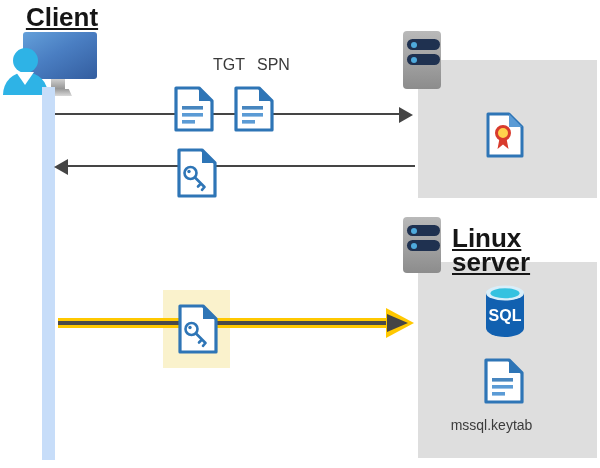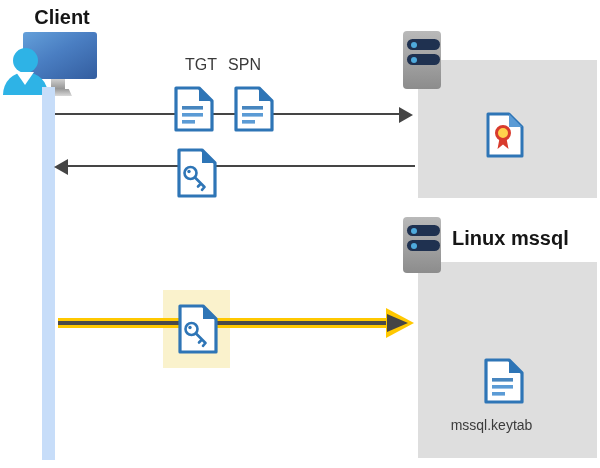--- a/index.html
+++ b/index.html
@@ -1,22 +1,22 @@
 <!DOCTYPE html>
 <html><head>
 <meta charset="utf-8">
 <style>
   html,body{margin:0;padding:0;background:#fff;}
   #canvas{
     position:relative;width:600px;height:468px;background:#ffffff;overflow:hidden;
     font-family:"Liberation Sans",sans-serif;
   }
   .abs{position:absolute;}
-  .lbl{color:#161616;font-weight:bold;font-size:20px;line-height:24px;}
-  .small-lbl{color:#3a3a3a;font-size:16px;text-align:right;}
+  .lbl{color:#161616;font-weight:bold;font-size:26px;line-height:24px;text-decoration:underline;}
+  .small-lbl{color:#3a3a3a;font-size:16px;text-align:left;margin-left:42px;}
   
   .monitor{left:23px;top:32px;width:74px;height:47px;border-radius:3px;
     background:linear-gradient(150deg,#64a0da 0%,#4a7ec2 45%,#335d9f 100%);}
   .monitor-neck{left:51px;top:79px;width:14px;height:11px;
     background:linear-gradient(#cfcfcf,#8f8f8f);}
   .monitor-base{left:45px;top:89px;width:27px;height:7px;
     background:linear-gradient(#9a9a9a,#d9d9d9);
     clip-path:polygon(12% 0,88% 0,100% 100%,0 100%);}
   .person-head{left:13px;top:48px;width:25px;height:25px;border-radius:50%;background:#2eb3e6;}
   .person-body{left:3px;top:72px;width:45px;height:23px;border-radius:23px 23px 0 0;background:#2eb3e6;}
@@ -120,22 +120,30 @@
   </div>
 
   <div class="abs server" style="left:403px;top:217px;height:56px;">
     <div class="server-bar" style="top:8px;">
         <span class="server-dot"></span>
       </div>
     <div class="server-bar" style="top:23px;">
         <span class="server-dot"></span>
       </div>
   </div>
-  <div class="abs lbl" style="left:452px;top:226px;width:145px;">Linux mssql</div>
+  <div class="abs lbl" style="left:452px;top:226px;width:145px;">Linux server</div>
 
+  <div class="abs doc-icon" style="left:483px;top:284px;">
+    <svg width="44" height="54" viewBox="0 0 44 54">
+      <path d="M3 9 V44 C3 49 11.5 53 22 53 C32.5 53 41 49 41 44 V9 Z" fill="#1160B0"></path>
+      <ellipse cx="22" cy="9" rx="19" ry="7.5" fill="#d9eef9"></ellipse>
+      <ellipse cx="22" cy="9.2" rx="14.5" ry="5" fill="#35C2E0"></ellipse>
+      <text x="22" y="37" text-anchor="middle" font-size="16" font-weight="bold" font-family="Liberation Sans, sans-serif" fill="#ffffff">SQL</text>
+    </svg>
+  </div>
 
   <div class="abs highlight"></div>
   <div class="abs gold-band"></div>
   <div class="abs gold-head-outer"></div>
   <div class="abs gold-head-inner"></div>
 
   <div class="abs doc-icon" style="left:177px;top:303px;">
     <svg width="42" height="52" viewBox="0 0 42 52">
       <path d="M3 3 H26 L39 16 V49 H3 Z" fill="#fff" stroke="#2E75B6" stroke-width="3.2" stroke-linejoin="round"></path>
       <path d="M26 3 V16 H39 Z" fill="#2E75B6"></path>

